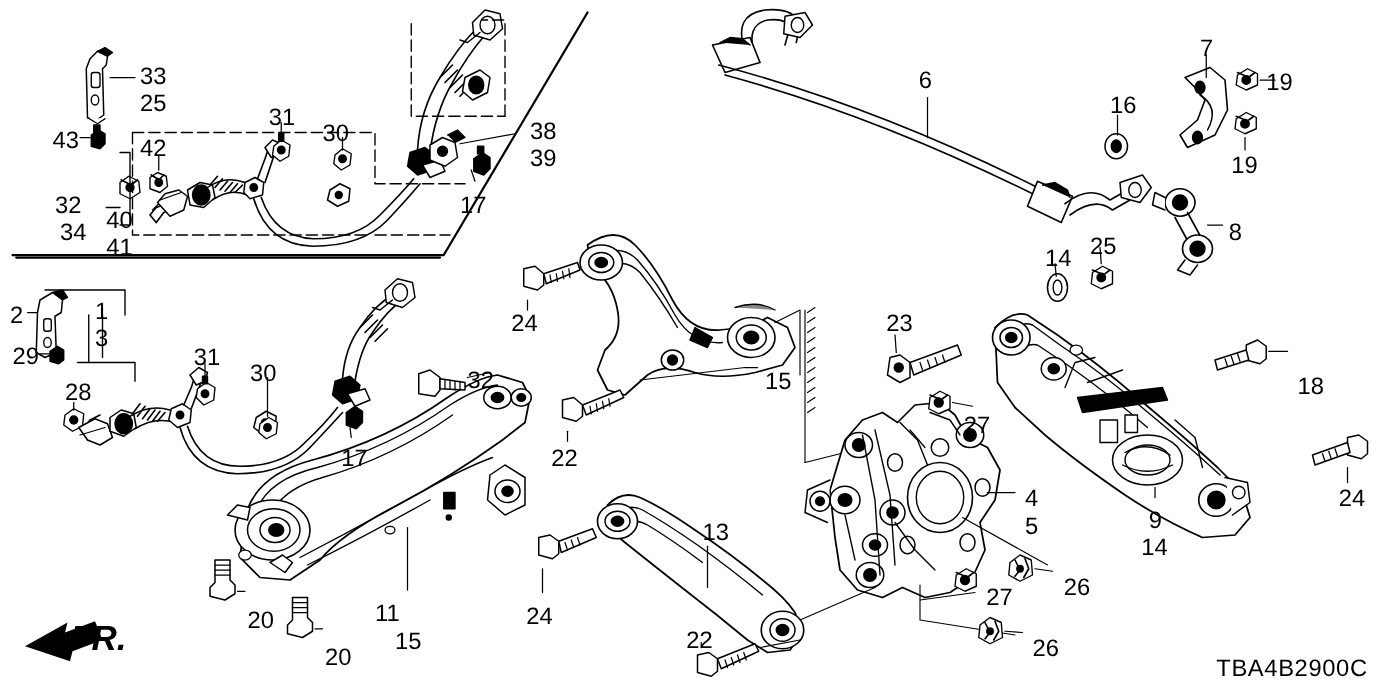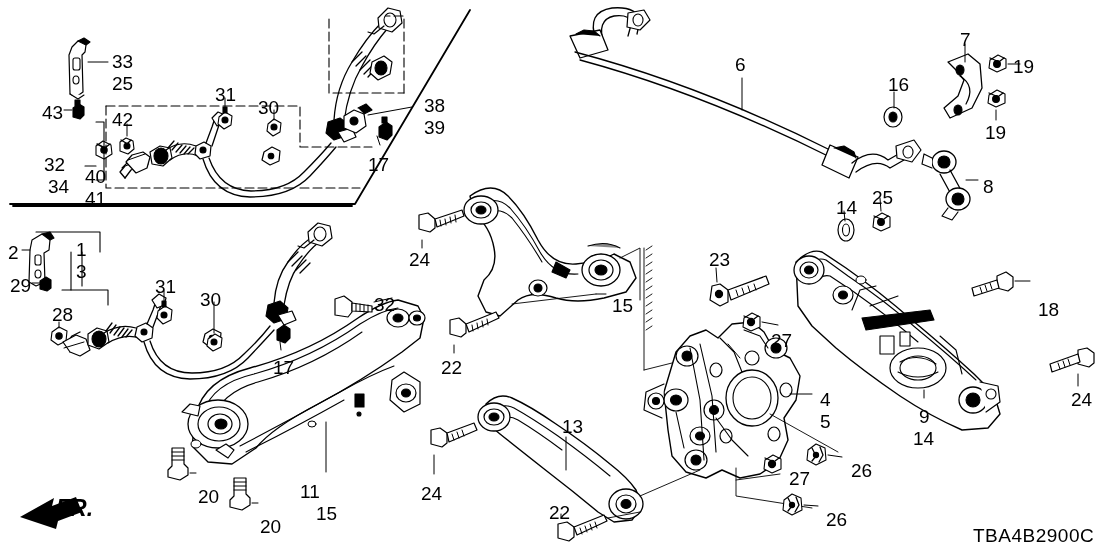--- a/index.html
+++ b/index.html
@@ -6,21 +6,21 @@
   body{width:1108px;height:554px;overflow:hidden;
        font-family:"Liberation Sans",sans-serif;color:#000;}
   #stage{position:relative;width:1108px;height:554px;background:#fff;}
   svg.layer{position:absolute;left:0;top:0;width:1108px;height:554px;}
   .callout{position:absolute;font-family:"Liberation Sans",sans-serif;
            font-size:19px;font-weight:400;color:#000;line-height:20px;
            white-space:pre;letter-spacing:0px;}
   .partcode{position:absolute;font-family:"Liberation Sans",sans-serif;
             font-size:19px;letter-spacing:.5px;color:#000;}
   .frlabel{position:absolute;font-family:"Liberation Sans",sans-serif;
-           font-size:23px;font-weight:700;font-style:italic;color:#000;}
+           font-size:28px;font-weight:700;font-style:italic;color:#000;}
 </style>
 </head>
 <body>
 
 <div id="stage">
 
   <svg class="layer" viewBox="0 0 1108 554">
     <g fill="none" stroke="#000" stroke-width="1.1" stroke-linecap="round" stroke-linejoin="round">
 
       <g>

